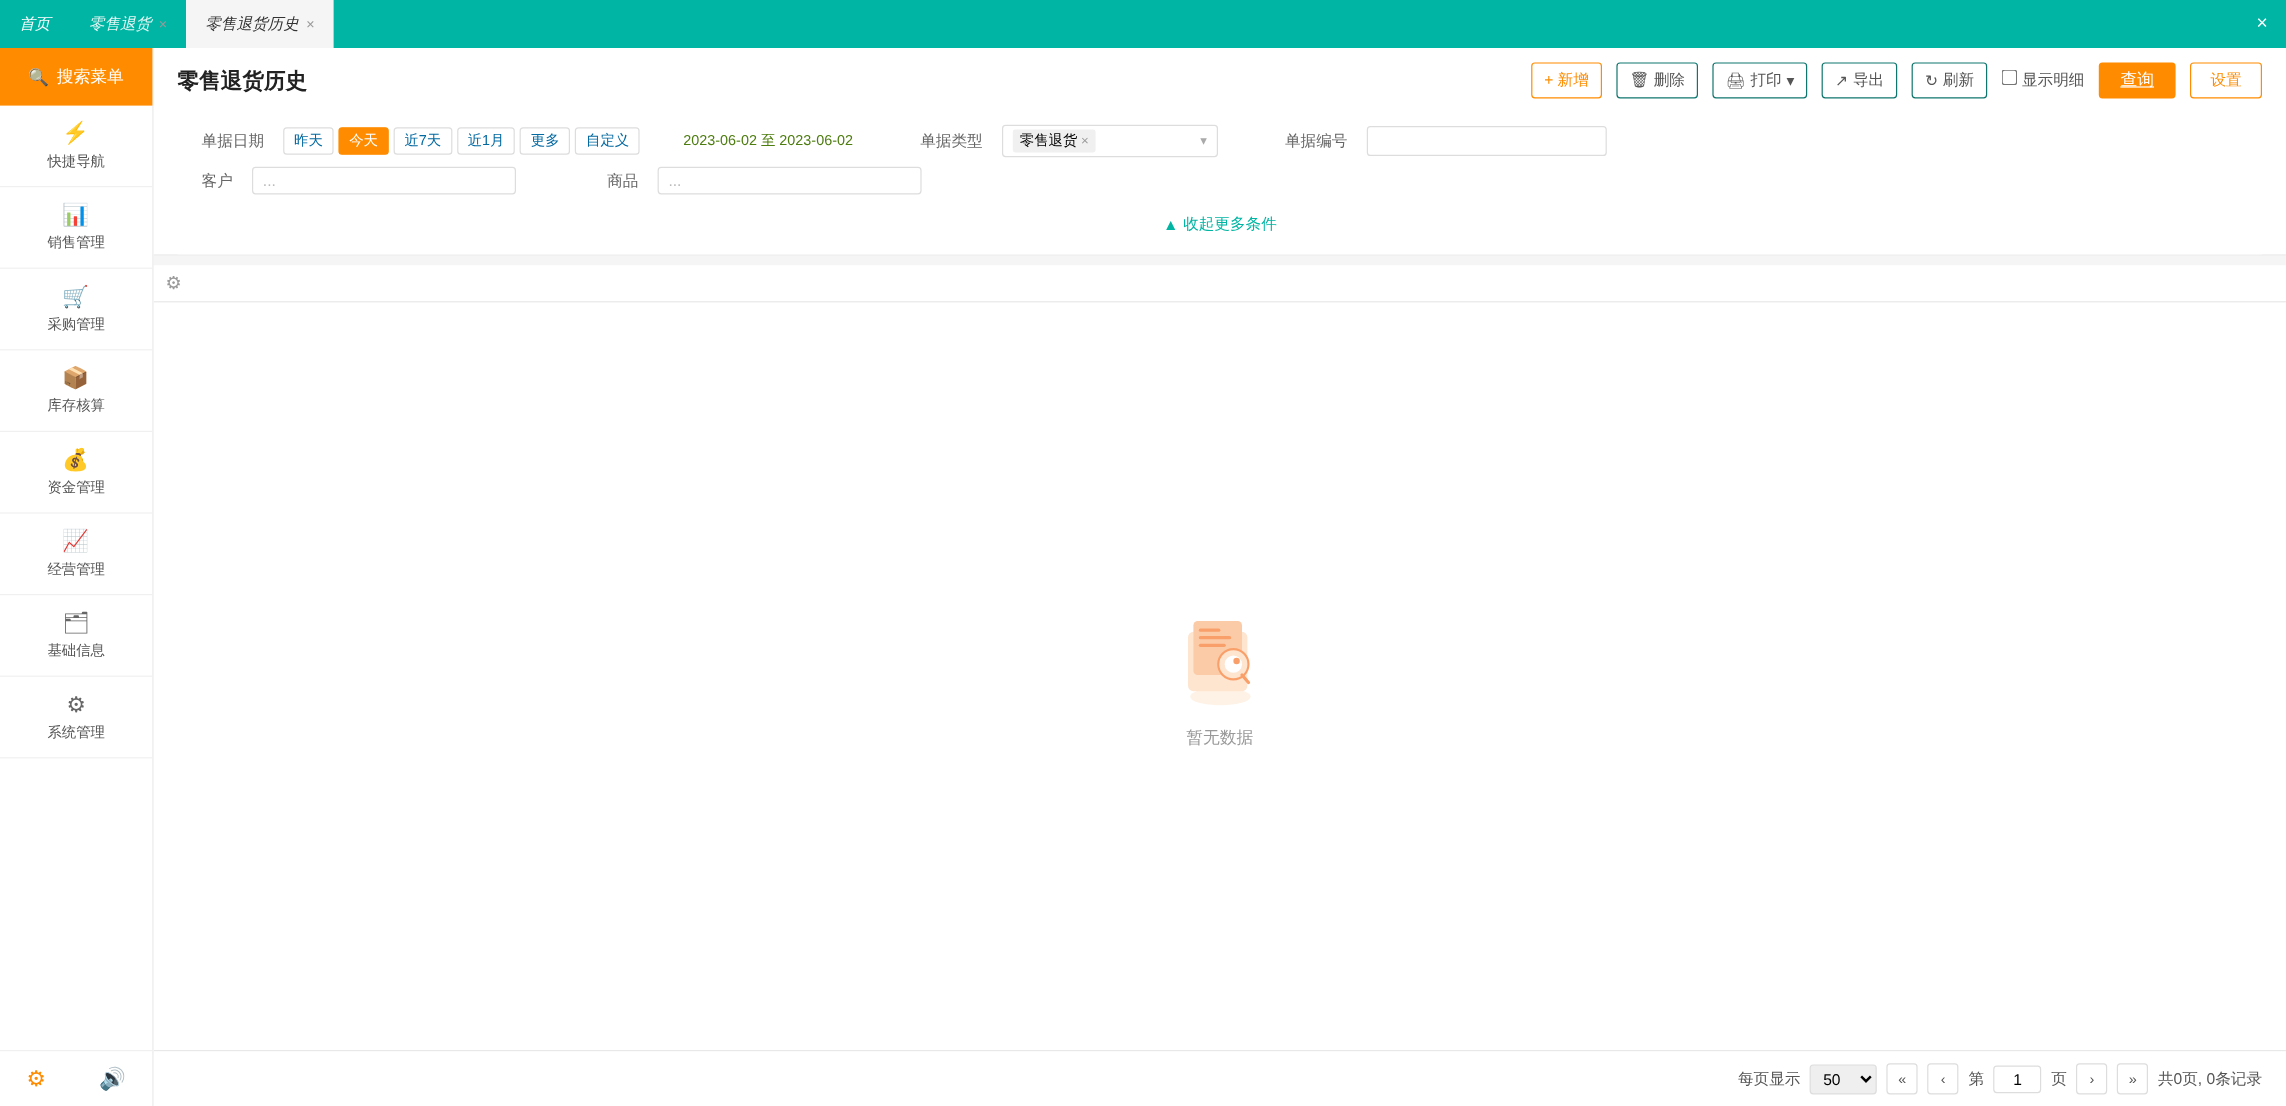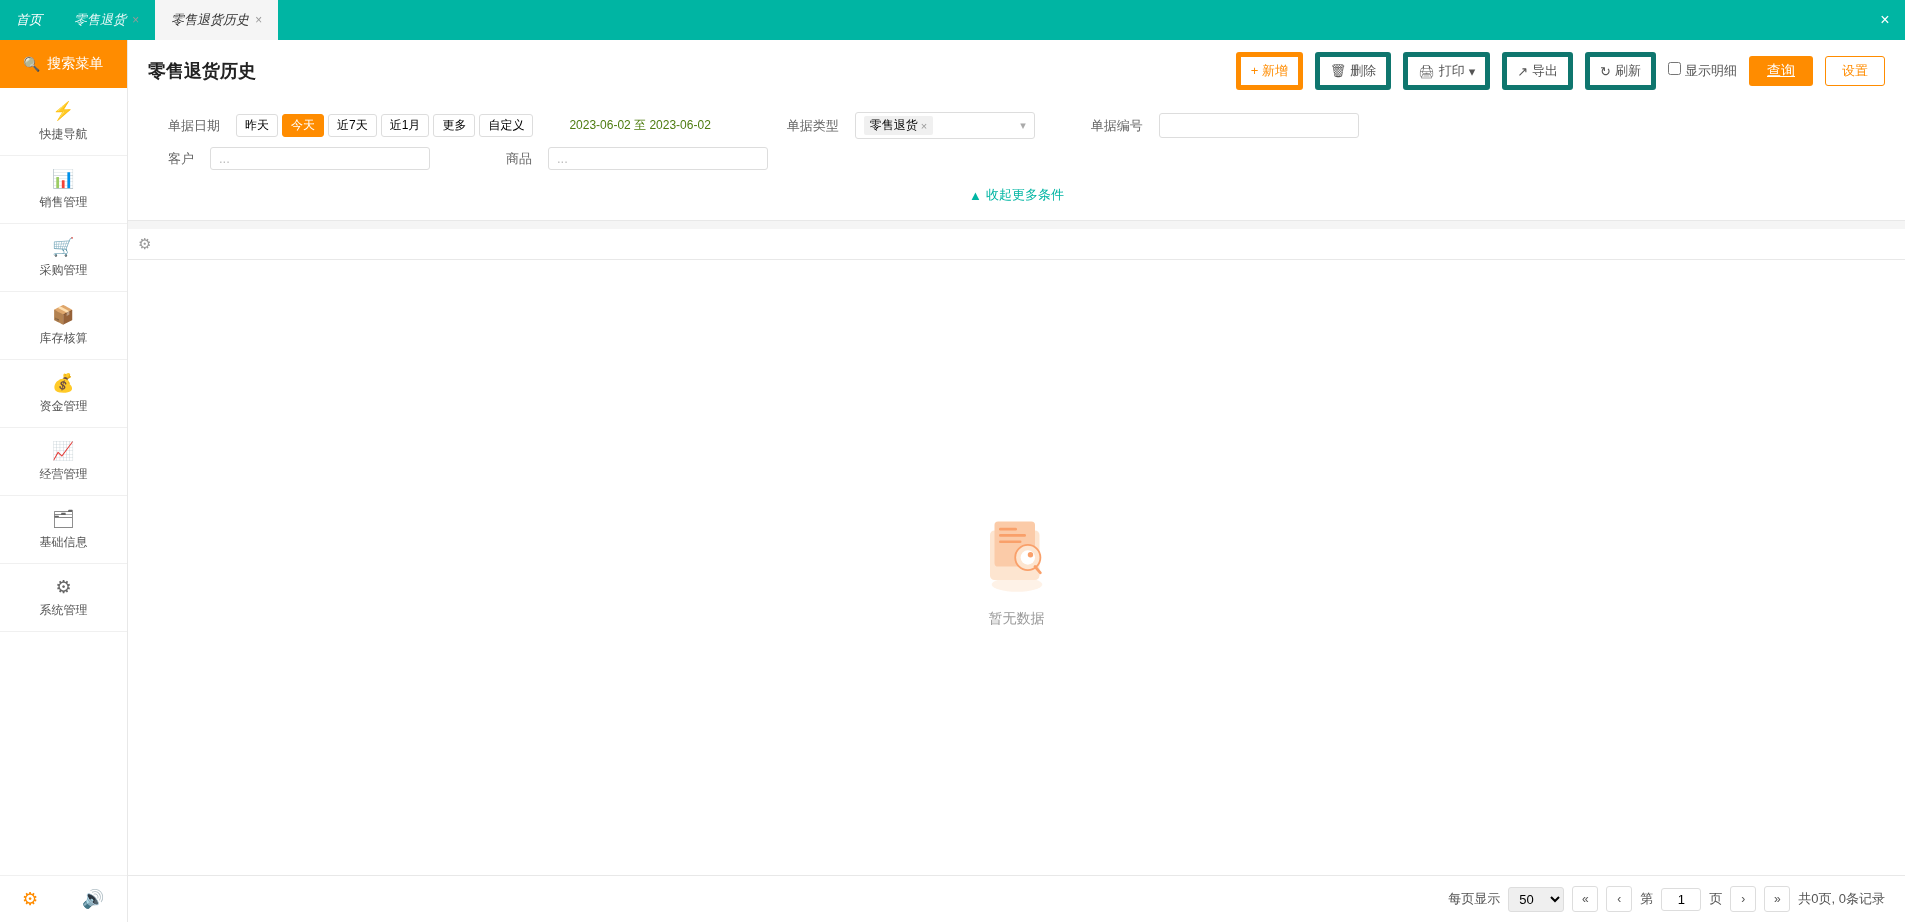--- a/index.html
+++ b/index.html
@@ -141,21 +141,21 @@
     .toolbar {
       display: flex;
       align-items: center;
       gap: 12px;
     }
     .toolbar-btn {
       display: flex;
       align-items: center;
       gap: 4px;
       padding: 5px 10px;
-      border: 5px solid #0f766e;
+      border: 1px solid #0f766e;
       background: white;
       border-radius: 3px;
       cursor: pointer;
       font-size: 13px;
       color: #555;
     }
     .btn-new {
       color: #ff8c00;
       border-color: #ff8c00;
     }
@@ -208,21 +208,21 @@
       align-items: center;
       gap: 4px;
     }
     .date-btn {
       padding: 2px 8px;
       border: 1px solid #ddd;
       background: white;
       border-radius: 3px;
       cursor: pointer;
       font-size: 12px;
-      color: #000000;
+      color: #0369a1;
     }
     .date-btn.active {
       background: #ff8c00;
       color: white;
       border-color: #ff8c00;
     }
     .date-range {
       font-size: 12px;
       color: #4d7c0f;
       margin-left: 20px;
@@ -472,21 +472,21 @@
 
           <button class="date-btn">昨天</button>
               <button class="date-btn active">今天</button>
               <button class="date-btn">近7天</button>
               <button class="date-btn">近1月</button>
               <button class="date-btn">更多</button>
               <button class="date-btn">自定义</button>
             </div>
           <span class="date-range">2023-06-02 至 2023-06-02</span>
 
-          <span class="filter-label" style="margin-left:60px;">单据类型</span>
+          <span class="filter-label" style="margin-left:40px;">单据类型</span>
           <div class="filter-select-wrap">
             <span class="tag-item">
               零售退货
               <span class="tag-close">×</span>
             </span>
             <span class="select-arrow">▾</span>
           </div>
 
           <span class="filter-label" style="margin-left:40px;">单据编号</span>
           <input class="filter-input" type="text" style="width: 200px;">

